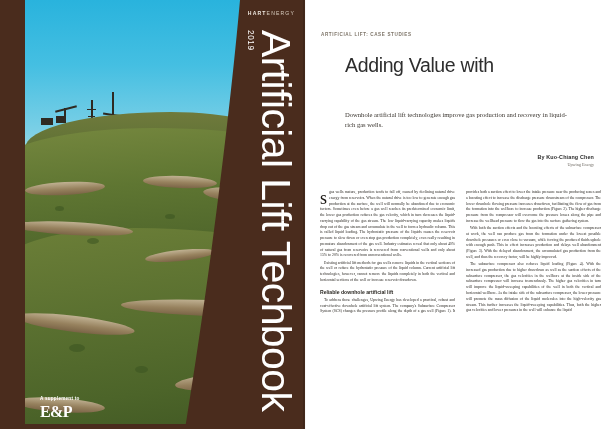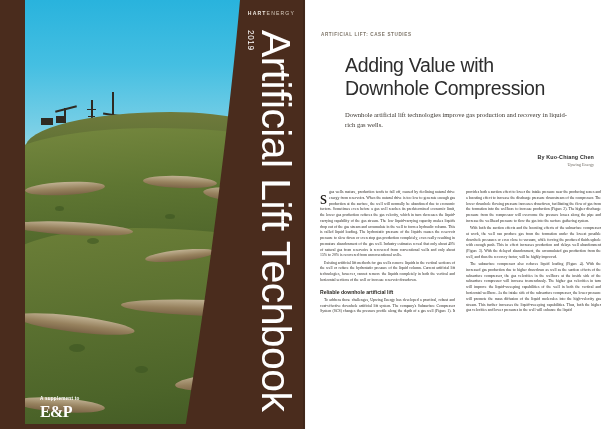--- a/index.html
+++ b/index.html
@@ -227,21 +227,20 @@
       <div class="vert-year">2019</div>
     </div>
   </div>
 
   <div id="right-page">
 
     <div class="kicker">ARTIFICIAL LIFT: CASE STUDIES</div>
 
     <div class="headline">
       <div>Adding Value with</div>
-      <div>Downhole Compression</div>
     </div>
 
     <div class="deck">Downhole artificial lift technologies improve gas production and recovery in liquid-rich gas wells.</div>
 
     <div class="byline">
       <div class="who">By Kuo-Chiang Chen</div>
       <div class="org">Upwing Energy</div>
     </div>
 
     <div class="cols">

